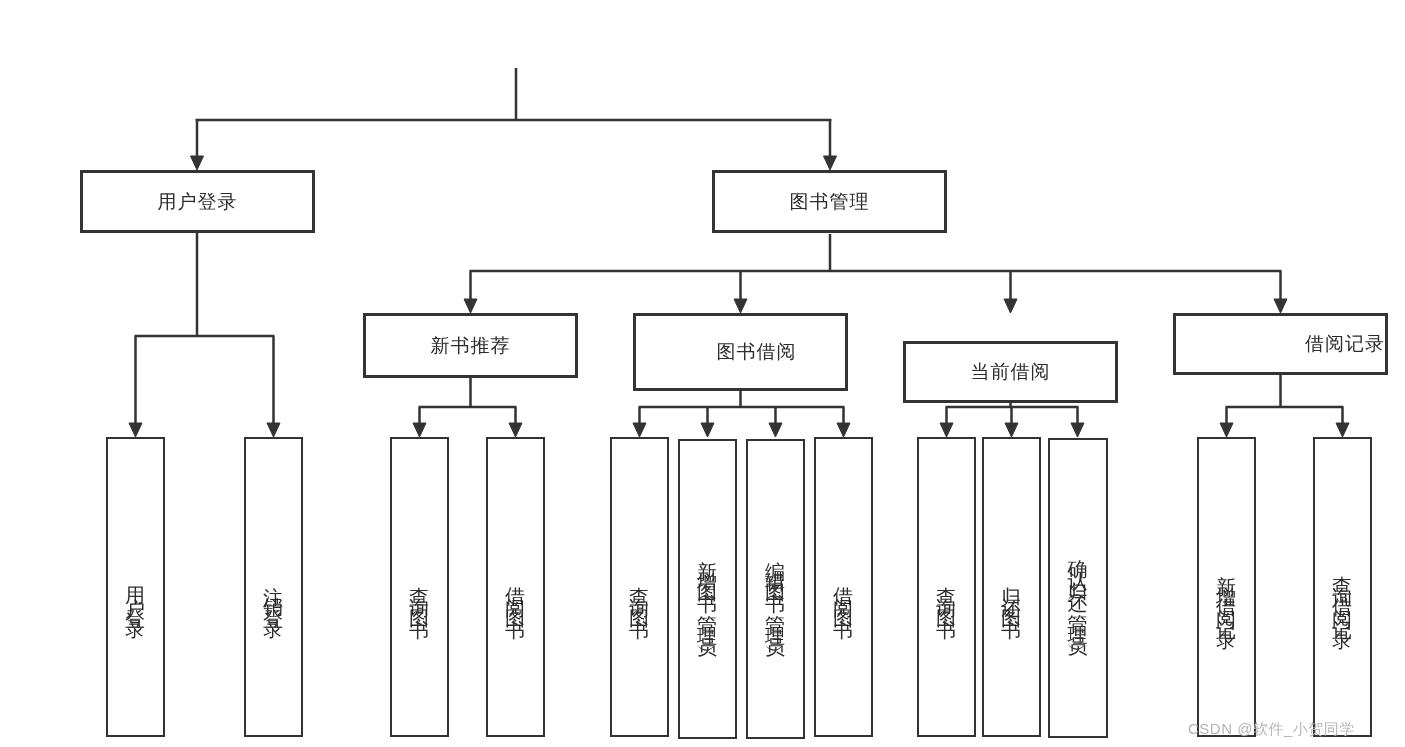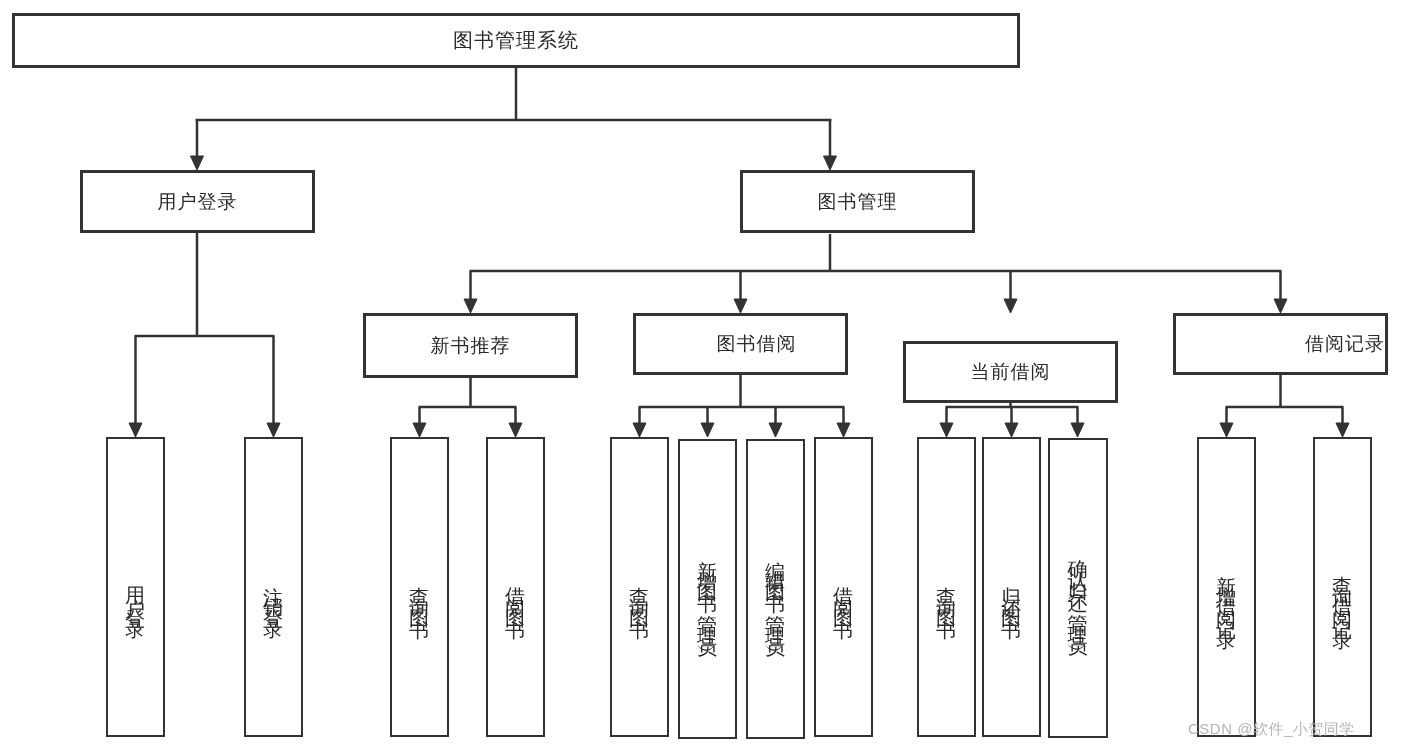--- a/index.html
+++ b/index.html
@@ -97,35 +97,32 @@
       <polygon points="769,423 782,423 775.5,437"></polygon>
       <polygon points="837,423 850,423 843.5,437"></polygon>
       <polygon points="940,423 953,423 946.5,437"></polygon>
       <polygon points="1005,423 1018,423 1011.5,437"></polygon>
       <polygon points="1071,423 1084,423 1077.5,437"></polygon>
       <polygon points="1220,423 1233,423 1226.5,437"></polygon>
       <polygon points="1336,423 1349,423 1342.5,437"></polygon>
     </g>
   </svg>
 
-  <div class="node h root" style="left:12px; top:13px; width:1008px; height:55px;">
-    <span>图书管理系统</span>
-  </div>
 
   <div class="node h" style="left:80px; top:170px; width:235px; height:63px;">
     <span>用户登录</span>
   </div>
-  <div class="node h" style="left:712px; top:170px; width:235px; height:63px;margin-left:28px;">
+  <div class="node h" style="left:712px; top:170px; width:235px; height:63px;">
     <span>图书管理</span>
   </div>
 
   <div class="node h" style="left:363px; top:313px; width:215px; height:65px;">
     <span>新书推荐</span>
   </div>
-  <div class="node h" style="left:633px; top:313px; width:215px; height:62px;padding-left:32px;">
+  <div class="node h" style="left:633px; top:313px; width:215px; height:78px;padding-left:32px;">
     <span>图书借阅</span>
   </div>
   <div class="node h" style="left:903px; top:313px; width:215px; height:62px;margin-top:28px;">
     <span>当前借阅</span>
   </div>
   <div class="node h" style="left:1173px; top:313px; width:215px; height:62px;justify-content:flex-end;">
     <span>借阅记录</span>
   </div>
 
   <div class="node leaf" style="left:106px; top:437px; width:59px; height:300px;">

